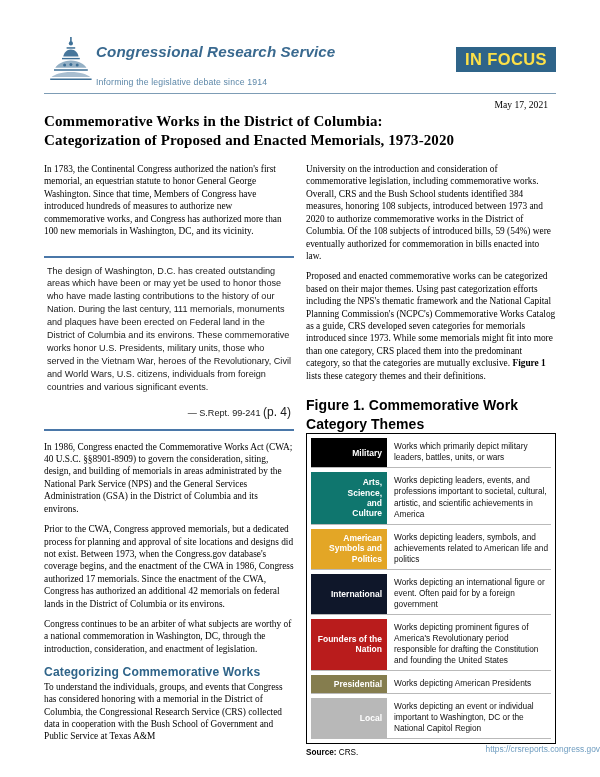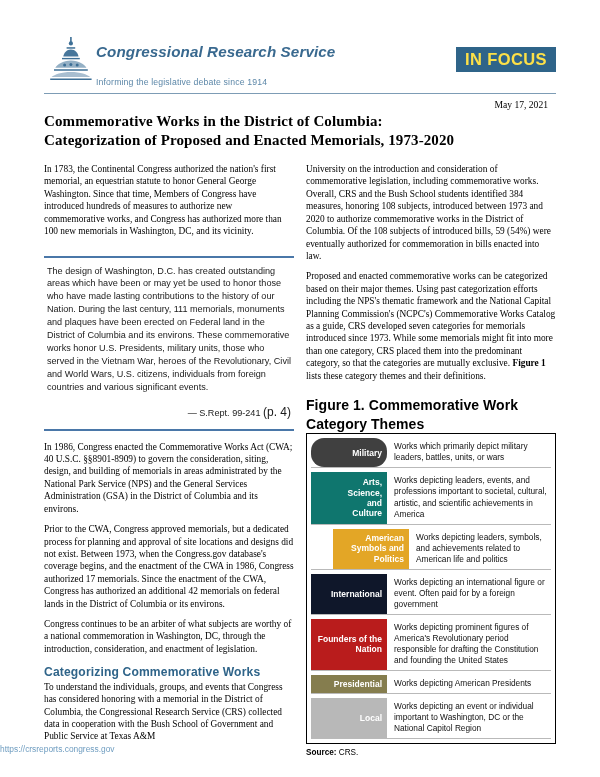--- a/index.html
+++ b/index.html
@@ -218,21 +218,21 @@
     color: #000;
   }
   .fig-source b { font-weight: bold; }
 
   
   .footer-link {
     position: absolute;
     left: 0;
     right: 0;
     top: 744px;
-    text-align: left;
+    text-align: right;
     font-family: "Liberation Sans", sans-serif;
     font-size: 8.4px;
     color: #6f9dc0;
   }
 </style>
 </head>
 <body>
 
 <div class="page">
 
@@ -299,31 +299,31 @@
     <p>University on the introduction and consideration of commemorative legislation, including commemorative works. Overall, CRS and the Bush School students identified 384 measures, honoring 108 subjects, introduced between 1973 and 2020 to authorize commemorative works in the District of Columbia. Of the 108 subjects of introduced bills, 59 (54%) were eventually authorized for commemoration in bills enacted into law.</p>
 
     <p><span>Proposed and enacted commemorative works can be categorized based on their major themes. Using past categorization efforts including the NPS's thematic framework and the National Capital Planning Commission's (NCPC's) Commemorative Works Catalog as a guide, CRS developed seven categories for memorials introduced since 1973. While some memorials might fit into more than one category, CRS placed them into the predominant category, so that the categories are mutually exclusive. </span><b>Figure 1</b><span> lists these category themes and their definitions.</span></p>
 
     <div class="figure">
       <div class="fig-title">Figure 1. Commemorative Work Category Themes</div>
 
       <div class="fig-box">
 
         <div class="fig-row">
-          <div class="fig-swatch" style="background:#404040;border-radius:13px;">Military</div>
+          <div class="fig-swatch" style="background:#000000;">Military</div>
           <div class="fig-def">Works which primarily depict military leaders, battles, units, or wars</div>
         </div>
 
         <div class="fig-row">
           <div class="fig-swatch" style="background:#0f766e;padding-left:48px;">Arts, Science, and Culture</div>
           <div class="fig-def">Works depicting leaders, events, and professions important to societal, cultural, artistic, and scientific achievements in America</div>
         </div>
 
         <div class="fig-row">
-          <div class="fig-swatch" style="background:#e3a626;margin-left:22px;">American Symbols and Politics</div>
+          <div class="fig-swatch" style="background:#e3a626;">American Symbols and Politics</div>
           <div class="fig-def">Works depicting leaders, symbols, and achievements related to American life and politics</div>
         </div>
 
         <div class="fig-row">
           <div class="fig-swatch" style="background:#0f172a;">International</div>
           <div class="fig-def">Works depicting an international figure or event. Often paid for by a foreign government</div>
         </div>
 
         <div class="fig-row">
           <div class="fig-swatch" style="background:#b91c1c;">Founders of the Nation</div>

